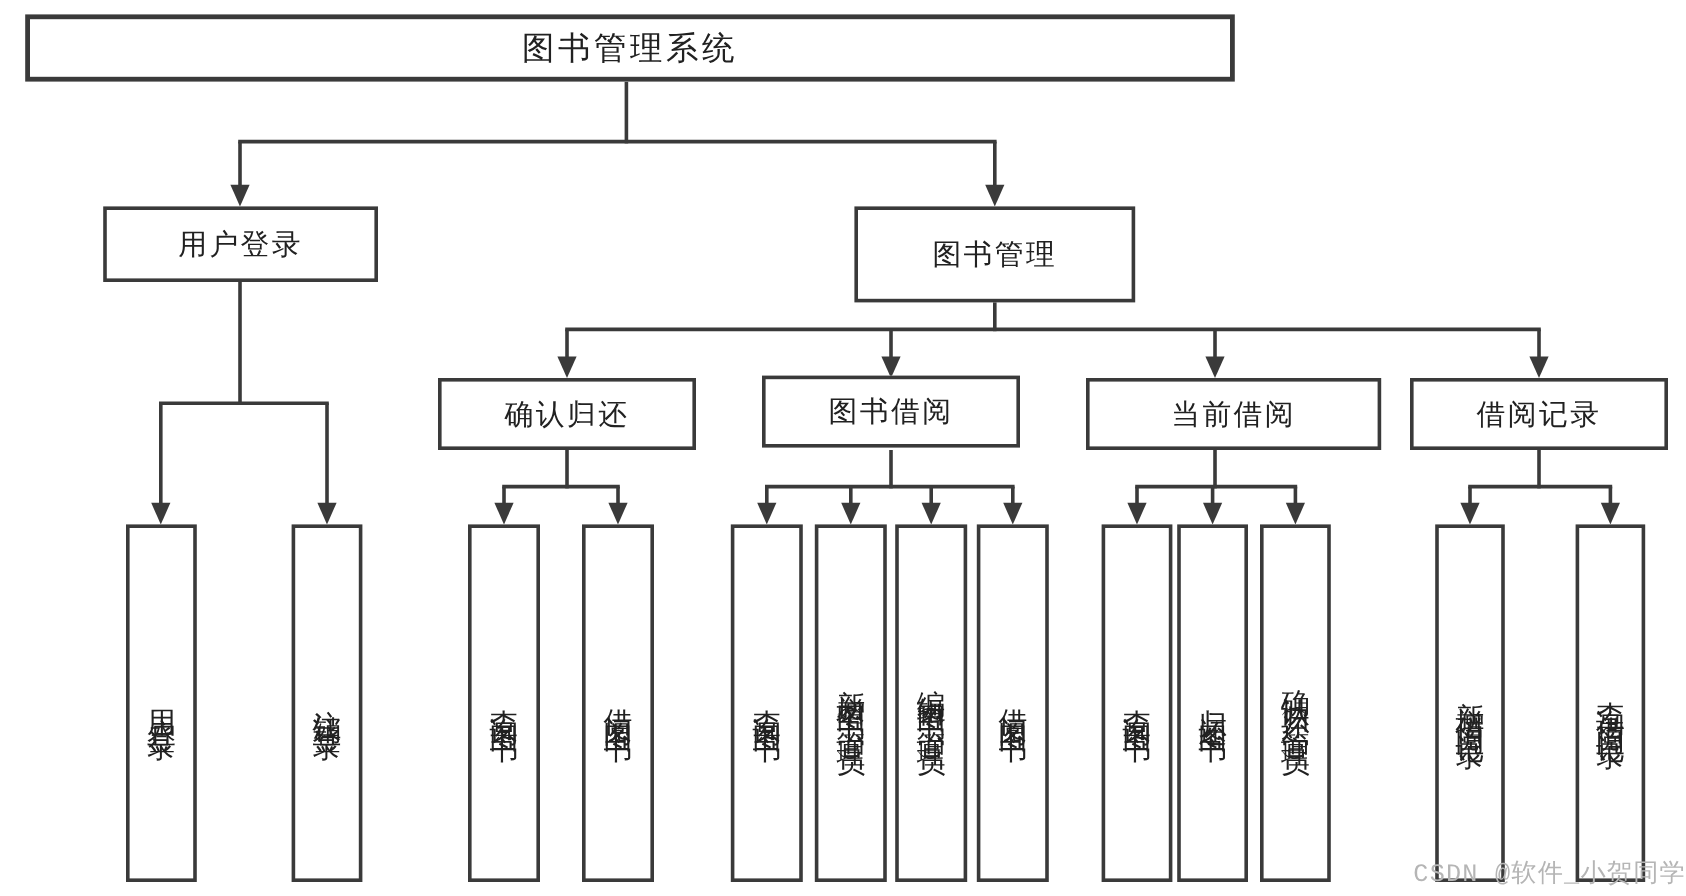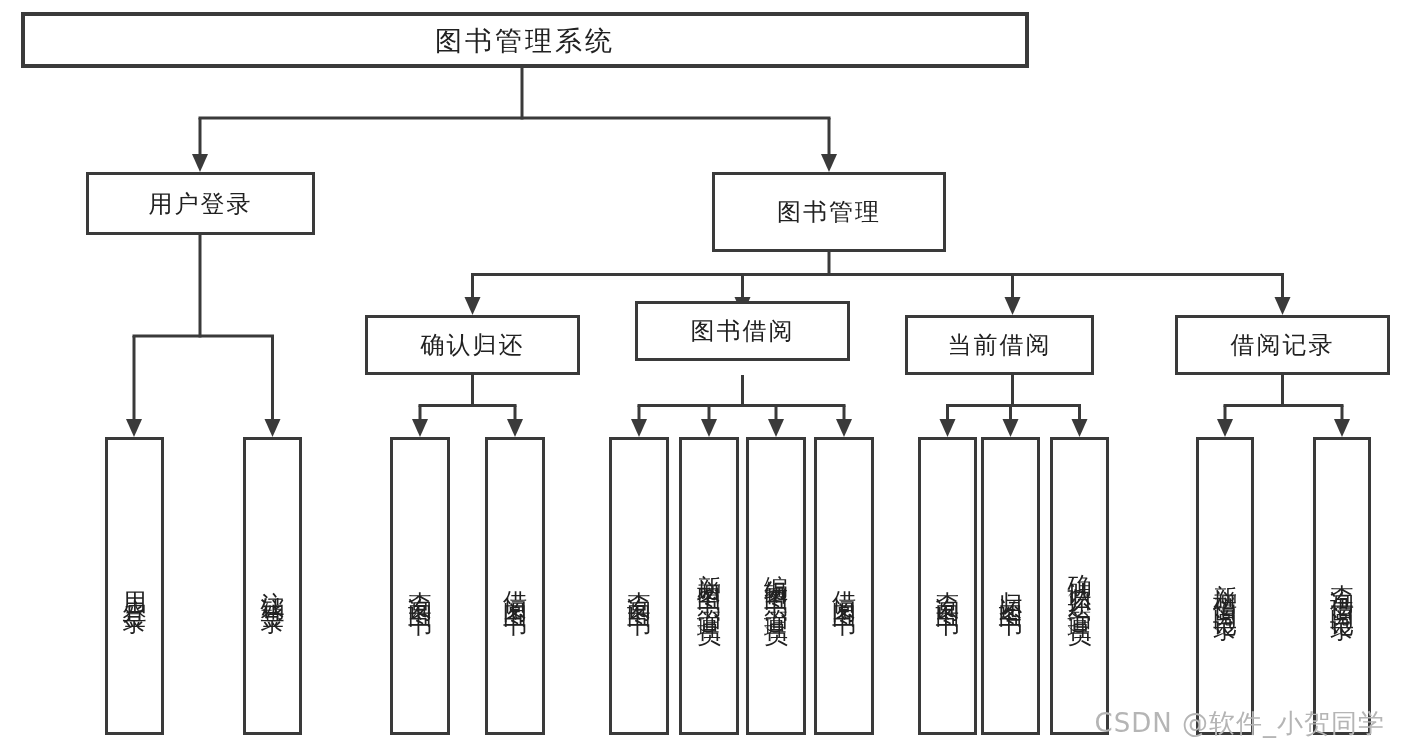--- a/index.html
+++ b/index.html
@@ -58,27 +58,28 @@
     align-items: center;
     justify-content: center;
     color: var(--text);
     font-size: 24px;
     letter-spacing: 7px;
     line-height: 1;
     z-index: 2;
   }
   .watermark {
     position: absolute;
-    right: 20px;
+    right: 0;
     bottom: 6px;
-    font-size: 26px;
+    font-size: 21px;
     color: var(--watermark);
     letter-spacing: 1px;
     z-index: 5;
     white-space: nowrap;
+    font-family: Liberation Mono, monospace;
   }
 </style>
 </head>
 <body>
 
 <div class="canvas">
 
   <svg class="connectors" viewBox="0 0 1405 747" xmlns="http://www.w3.org/2000/svg">
     <g stroke="currentColor" stroke-width="3" fill="none">
 
@@ -152,24 +153,24 @@
   <div class="box" style="left:86px; top:172px; width:229px; height:63px;">
     <span>用户登录</span>
   </div>
   <div class="box" style="left:712px; top:172px; width:234px; height:80px;">
     <span>图书管理</span>
   </div>
 
   <div class="box" style="left:365px; top:315px; width:215px; height:60px;">
     <span>确认归还</span>
   </div>
-  <div class="box" style="left:635px; top:301px; width:215px; height:60px;">
+  <div class="box" style="left:635px; top:313px; width:215px; height:60px;">
     <span>图书借阅</span>
   </div>
-  <div class="box" style="left:905px; top:315px; width:189px; height:60px;">
+  <div class="box" style="left:905px; top:315px; width:246px; height:60px;">
     <span>当前借阅</span>
   </div>
   <div class="box" style="left:1175px; top:315px; width:215px; height:60px;justify-content:center;">
     <span>借阅记录</span>
   </div>
 
   <div class="leaf" style="left:105px; width:59px;">
     <span>用户登录</span>
   </div>
   <div class="leaf" style="left:243px; width:59px;">

